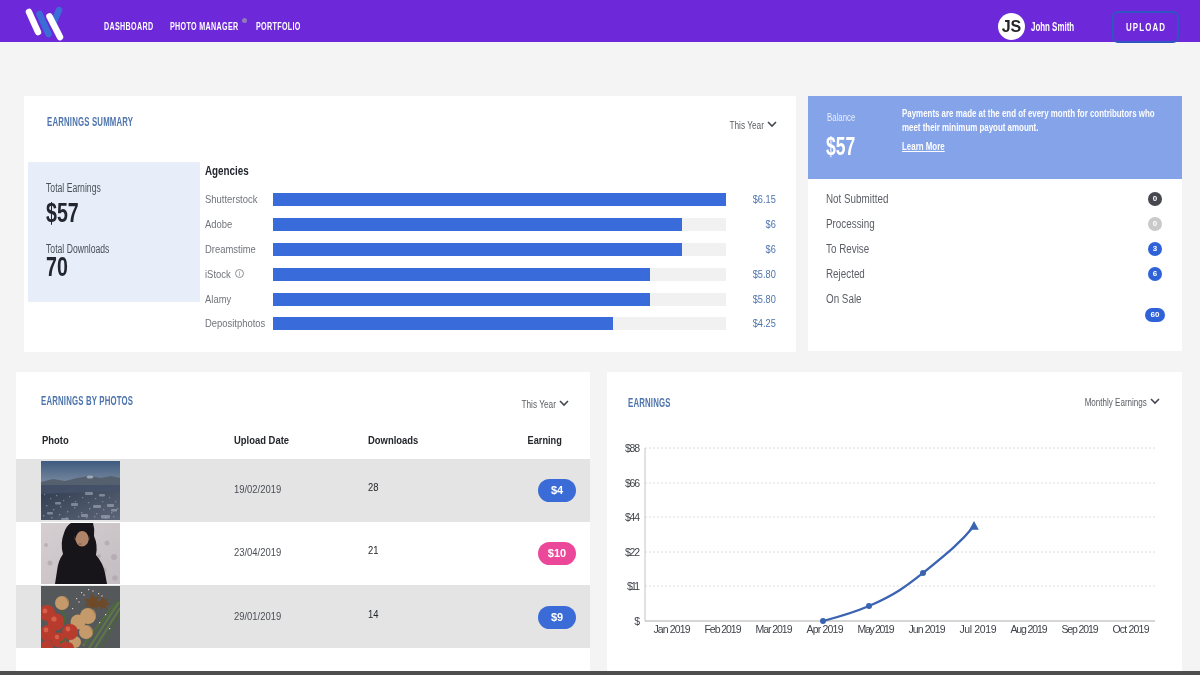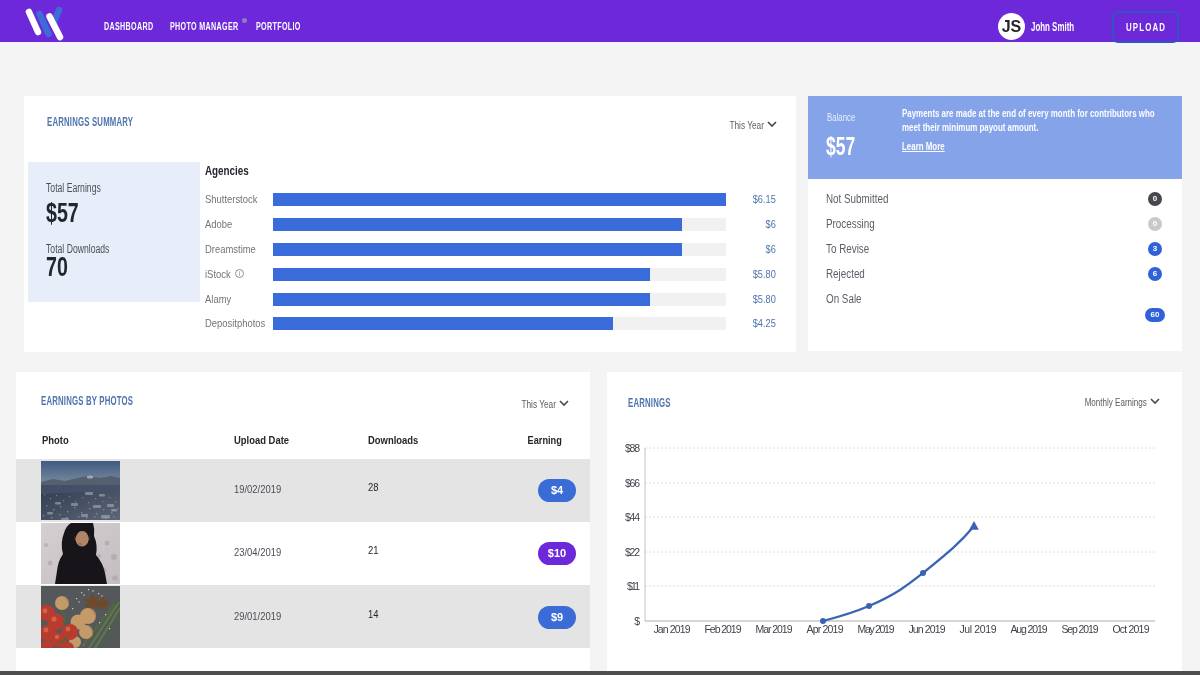--- a/index.html
+++ b/index.html
@@ -280,21 +280,21 @@
         <circle cx="38" cy="16" r="0.9"></circle>
       </g>
 </svg>
 
   <div class="abs cx8" style="left:218px;top:111px;font-size:11.5px;color:#4a4e55;">19/02/2019</div>
   <div class="abs cx8" style="left:352px;top:109px;font-size:11.5px;color:#23262a;">28</div>
   <div class="abs" style="left:522px;top:107px;width:38px;height:23px;border-radius:11.5px;background:#3a6bd7;color:#fff;font-size:11px;font-weight:bold;text-align:center;line-height:23px;"><span class="dspan">$4</span></div>
 
   <div class="abs cx8" style="left:218px;top:174px;font-size:11.5px;color:#4a4e55;">23/04/2019</div>
   <div class="abs cx8" style="left:352px;top:172px;font-size:11.5px;color:#23262a;">21</div>
-  <div class="abs" style="left:522px;top:170px;width:38px;height:23px;border-radius:11.5px;background:#6d28d9;color:#fff;font-size:11px;font-weight:bold;text-align:center;line-height:23px;"><span class="dspan">$10</span></div>
+  <div class="abs" style="left:522px;top:170px;width:38px;height:23px;border-radius:11.5px;background:#ec4899;color:#fff;font-size:11px;font-weight:bold;text-align:center;line-height:23px;"><span class="dspan">$10</span></div>
 
   <div class="abs cx8" style="left:218px;top:238px;font-size:11.5px;color:#4a4e55;">29/01/2019</div>
   <div class="abs cx8" style="left:352px;top:236px;font-size:11.5px;color:#23262a;">14</div>
   <div class="abs" style="left:522px;top:234px;width:38px;height:23px;border-radius:11.5px;background:#3a6bd7;color:#fff;font-size:11px;font-weight:bold;text-align:center;line-height:23px;"><span class="dspan">$9</span></div>
 </div>
 
 <div class="card" style="left:607px;top:372px;width:575px;height:303px;text-align:right;">
   <div class="abs cx61 title" style="left:21px;top:23px;font-size:13px;">EARNINGS</div>
   <div class="abs ddl" style="right:35px;top:24px;transform:scaleX(0.70);transform-origin:100% 50%;white-space:nowrap;">Monthly Earnings</div>
   <svg class="abs" style="right:22px;top:26px;" width="10" height="7" viewBox="0 0 10 7">

